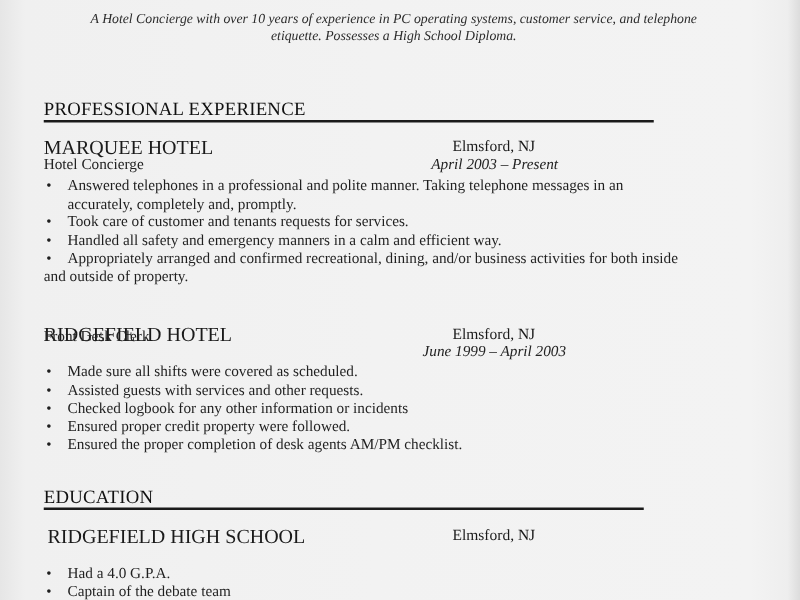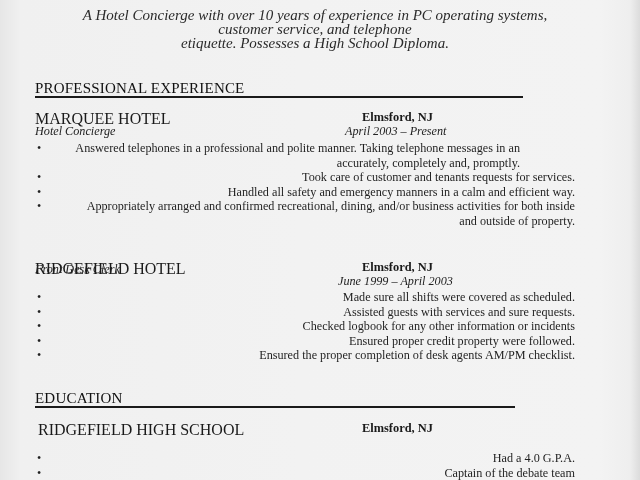--- a/index.html
+++ b/index.html
@@ -12,49 +12,49 @@
       font-family: "Liberation Serif", "DejaVu Serif", serif;
       color: #1e1e1e;
     }
     .page {
       position: absolute; left: 0; top: 0; width: 640px; height: 480px;
       background: linear-gradient(90deg, #e6e6e6 0px, #f0f0f0 20px, #f2f2f2 300px, #f3f3f3 600px, #eeeeee 630px, #dcdcdc 640px);
       overflow: hidden;
     }
     .summary {
       position: absolute; left: 60px; top: 8px; width: 510px;
-      text-align: center; font-style: italic; font-size: 15px; line-height: 14px;
+      text-align: center; font-style: italic; font-size: 11px; line-height: 14px;
       color: #2a2a2a;
     }
     .section-head {
       position: absolute; left: 35px;
       font-weight: normal; font-size: 15px; letter-spacing: 0.2px;
       color: #111;
     }
     .rule {
       position: absolute; left: 35px; height: 2px; background: #1a1a1a;
     }
     .org {
       position: absolute; left: 35px;
       font-weight: normal; font-size: 16px; color: #1a1a1a;
     }
     .loc {
       position: absolute;
-      font-weight: bold; font-size: 12.4px; color: #1a1a1a;
+      font-weight: normal; font-size: 12.4px; color: #1a1a1a;
     }
     .role {
-      position: absolute; left: 35px; font-style: italic; font-size: 12.2px; color: #222;
+      position: absolute; left: 35px; font-size: 12.2px; color: #222;
     }
     .dates {
       position: absolute; font-style: italic; font-size: 12.2px; color: #222;
     }
     .bullets { position: absolute; left: 35px; width: 540px; list-style: none; }
     .bullets li {
       position: relative; padding-left: 19px;
-      font-size: 12.2px; line-height: 14.6px; color: #1f1f1f; text-align: right;
+      font-size: 12.2px; line-height: 14.6px; color: #1f1f1f;
     }
     .bullets li::before {
       content: "\2022"; position: absolute; left: 2px; top: 0; font-size: 12px;
     }
   </style>
 </head>
 <body>
 
 <div class="page">
 
@@ -79,21 +79,21 @@
     <li style="padding-left:0;" class="nobullet">and outside of property.</li>
   </ul>
 
   <div class="org" style="top:260px;">RIDGEFIELD HOTEL</div>
   <div class="loc" style="top:260px; left:362px;">Elmsford, NJ</div>
   <div class="role" style="top:262px;">Front Desk Clerk</div>
   <div class="dates" style="top:274px; left:338px;">June 1999 – April 2003</div>
 
   <ul class="bullets" style="top:290px;">
     <li>Made sure all shifts were covered as scheduled.</li>
-    <li>Assisted guests with services and sure requests.</li>
+    <li>Assisted guests with services and other requests.</li>
     <li>Checked logbook for any other information or incidents</li>
     <li>Ensured proper credit property were followed.</li>
     <li>Ensured the proper completion of desk agents AM/PM checklist.</li>
   </ul>
 
   <div class="section-head" style="top:390px;text-align:center;">EDUCATION</div>
   <div class="rule" style="top:406px; width:480px;"></div>
 
   <div class="org" style="top:421px; left:38px;">RIDGEFIELD HIGH SCHOOL</div>
   <div class="loc" style="top:421px; left:362px;">Elmsford, NJ</div>

